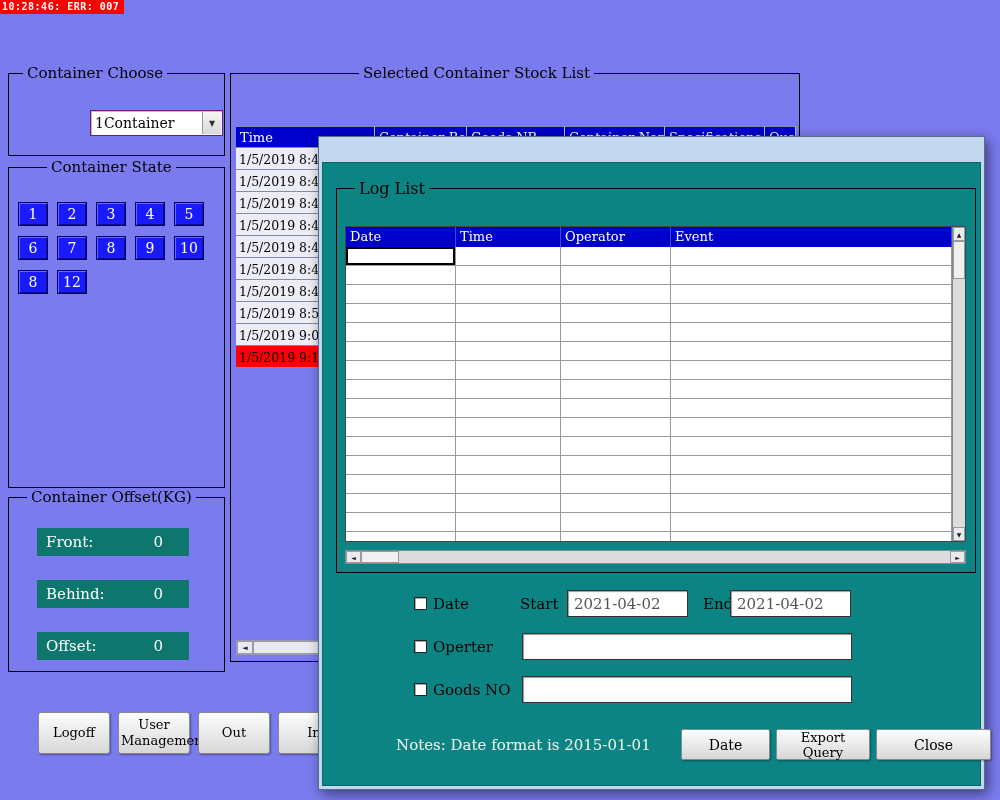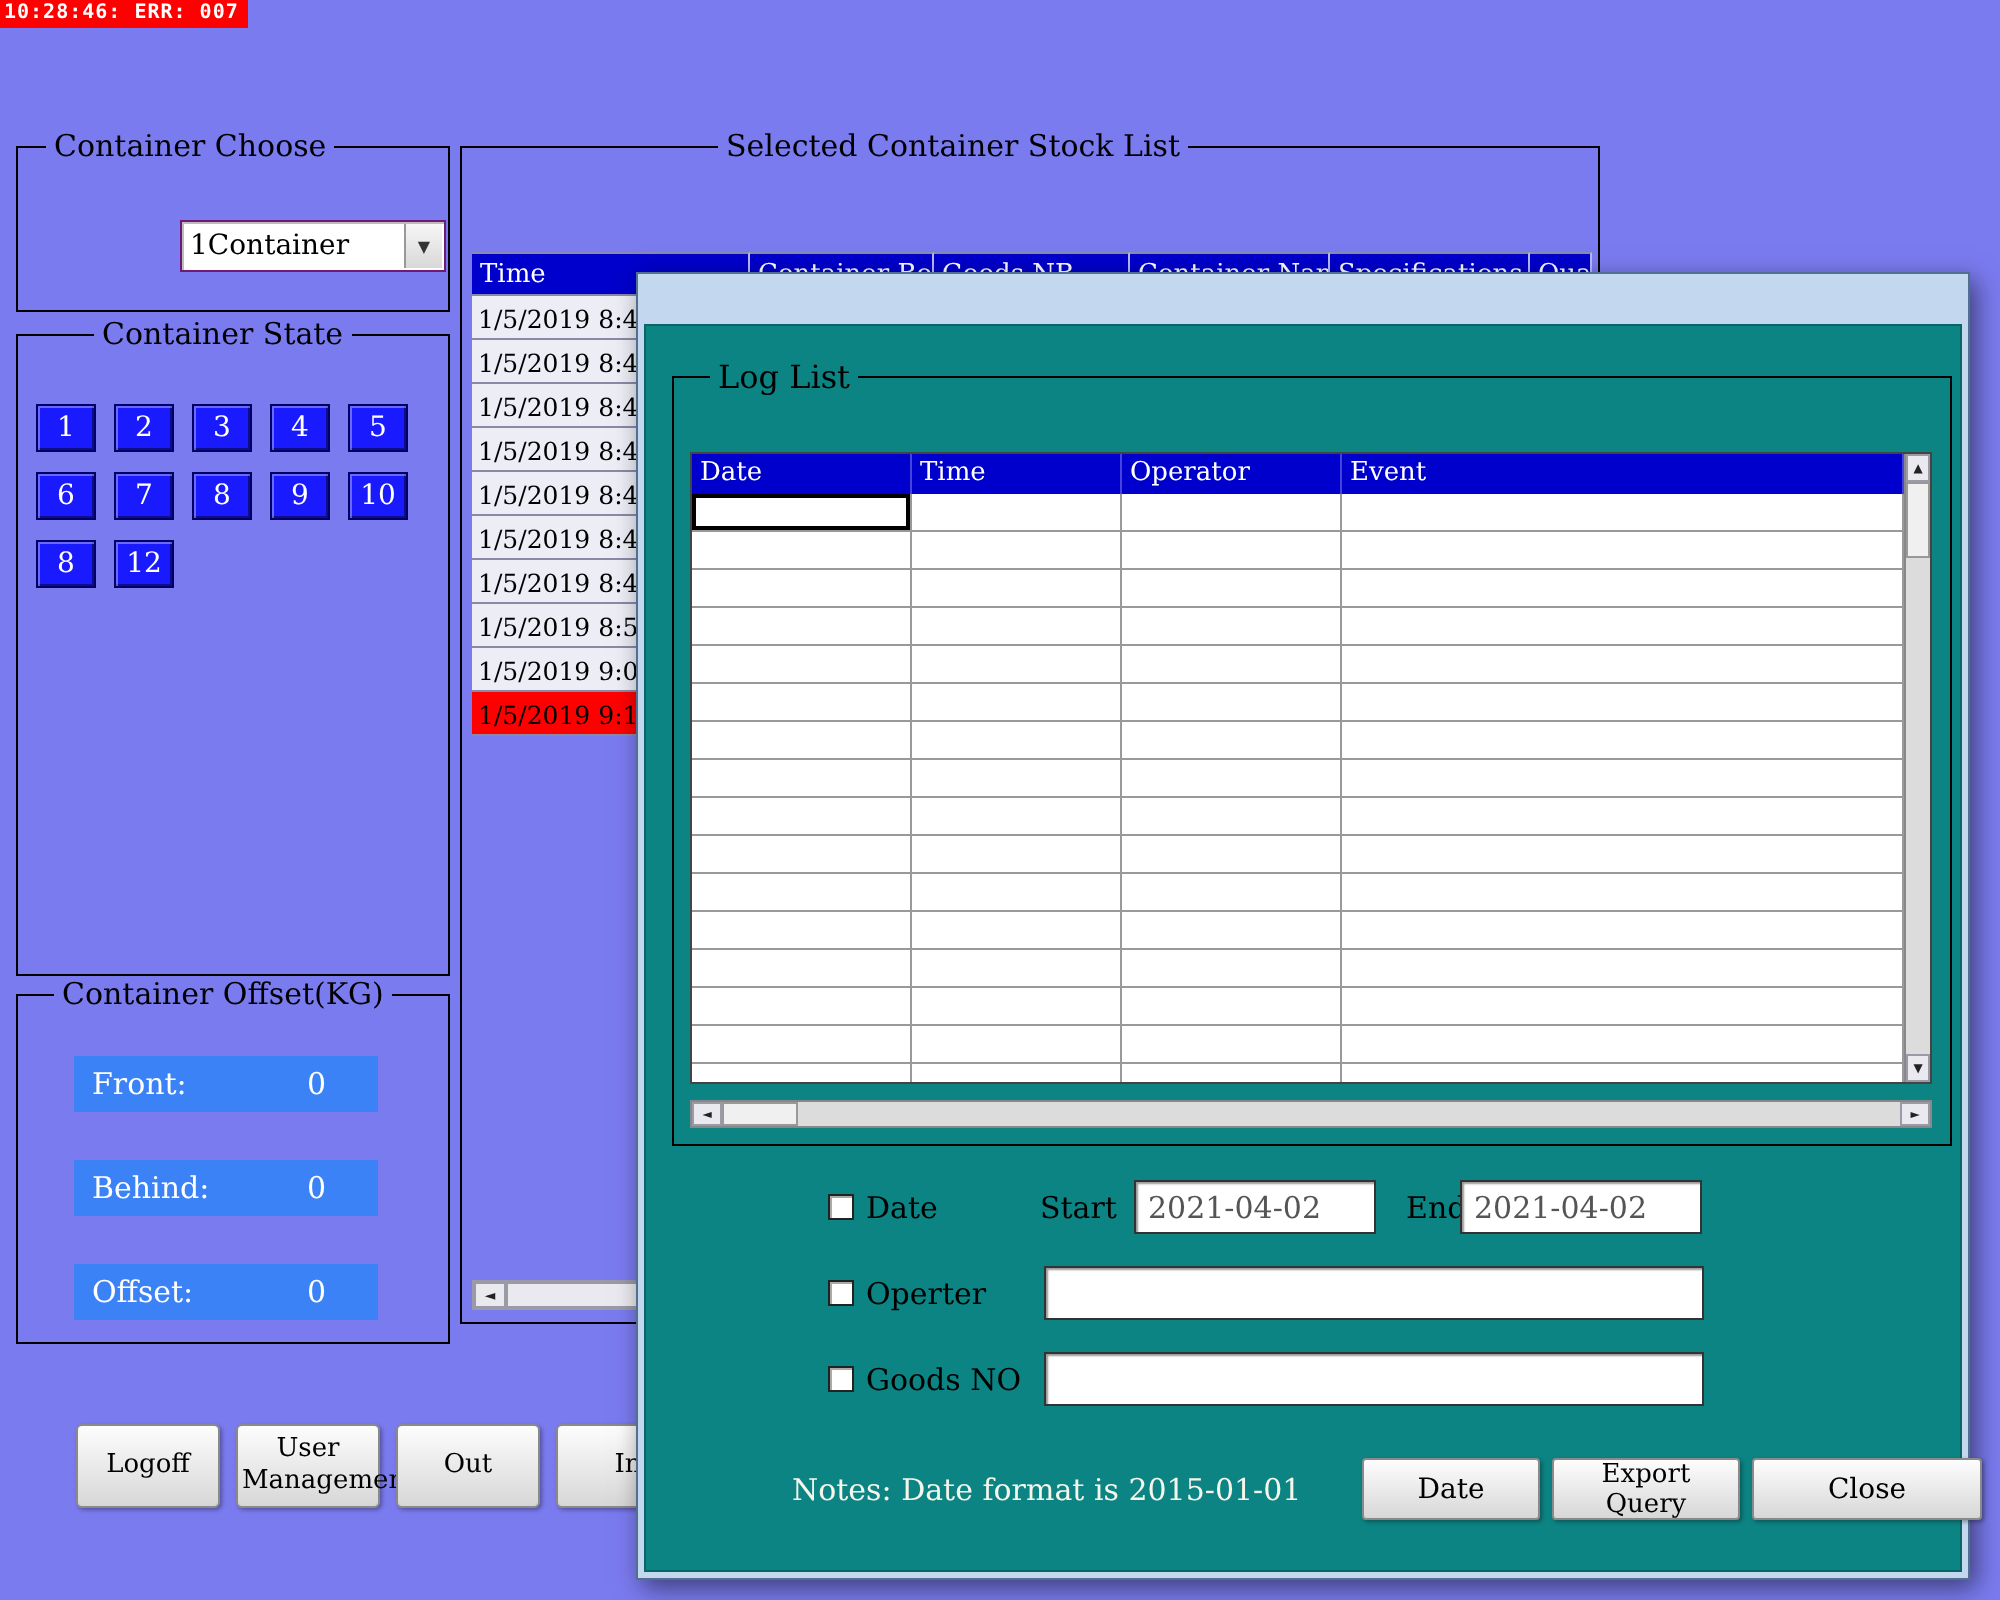--- a/index.html
+++ b/index.html
@@ -33,21 +33,21 @@
   .gb-state legend { margin-left:38px; }
   .state-grid { position:absolute; left:9px; top:26px; width:198px; display:flex; flex-wrap:wrap;
     gap:10px 9px; }
   .state-btn { width:30px; height:24px; background:#1a1aff; color:#fff; border:1px solid #000066;
     font:14px "DejaVu Serif", serif; display:flex; align-items:center; justify-content:center;
     box-shadow:inset 1px 1px 0 rgba(255,255,255,.35), inset -1px -1px 0 rgba(0,0,0,.45); cursor:default; }
 
   .gb-offset { left:8px; top:488px; width:217px; height:184px; }
   .gb-offset legend { margin-left:18px; }
   .offset-wrap { position:absolute; left:0; top:22px; width:100%; }
-  .offset-row { position:relative; width:152px; height:28px; background:#3b82f6; color:#fff;
+  .offset-row { position:relative; width:152px; height:28px; background:#0f766e; color:#fff;
     margin:0 0 24px 28px; display:flex; align-items:center; font-size:15px; }
   .ol { padding-left:9px; }
   .ov { margin-left:auto; padding-right:26px; }
 
   
   .gb-stock { left:230px; top:64px; width:570px; height:598px; }
   .gb-stock legend { margin-left:128px; }
   .stock-table { position:absolute; left:5px; top:44px; width:560px; }
   .stock-head { display:flex; height:22px; }
   .scell { flex:none; overflow:hidden; white-space:nowrap; }

